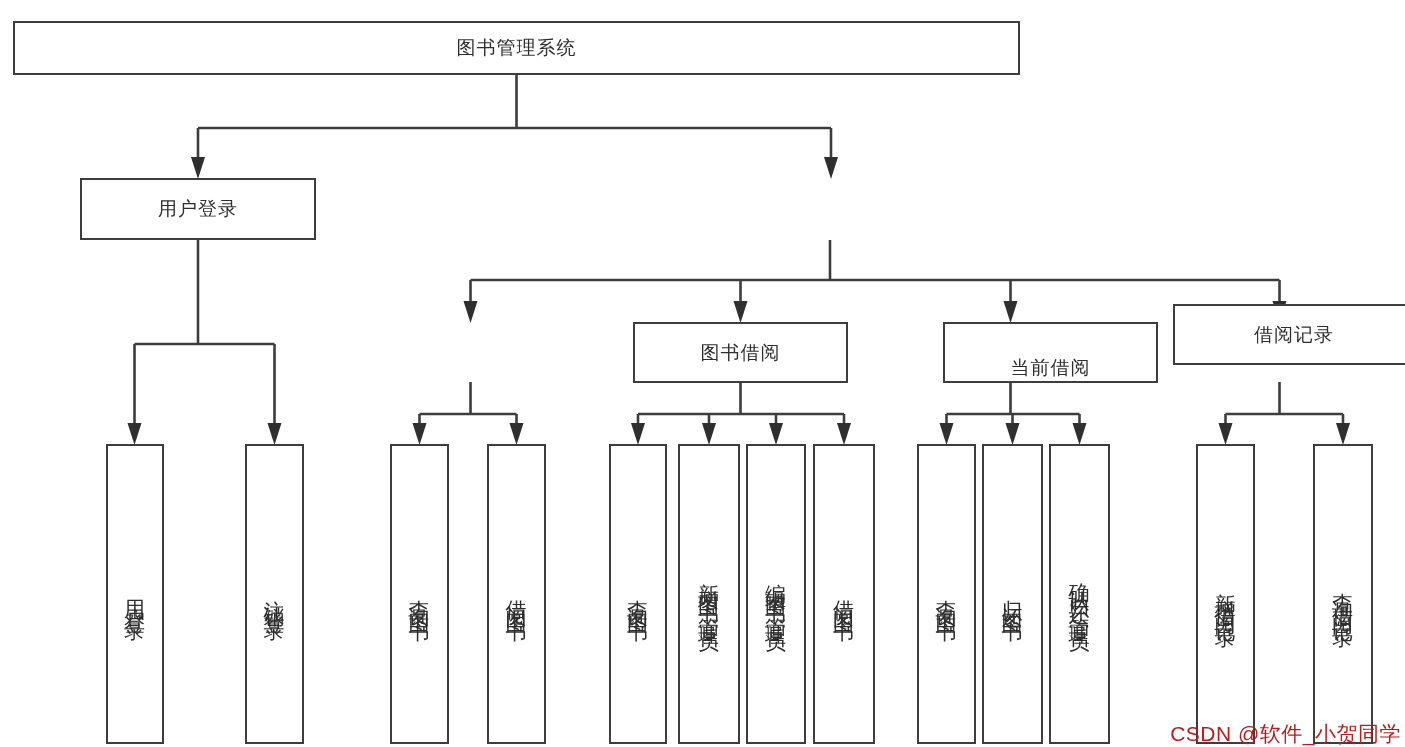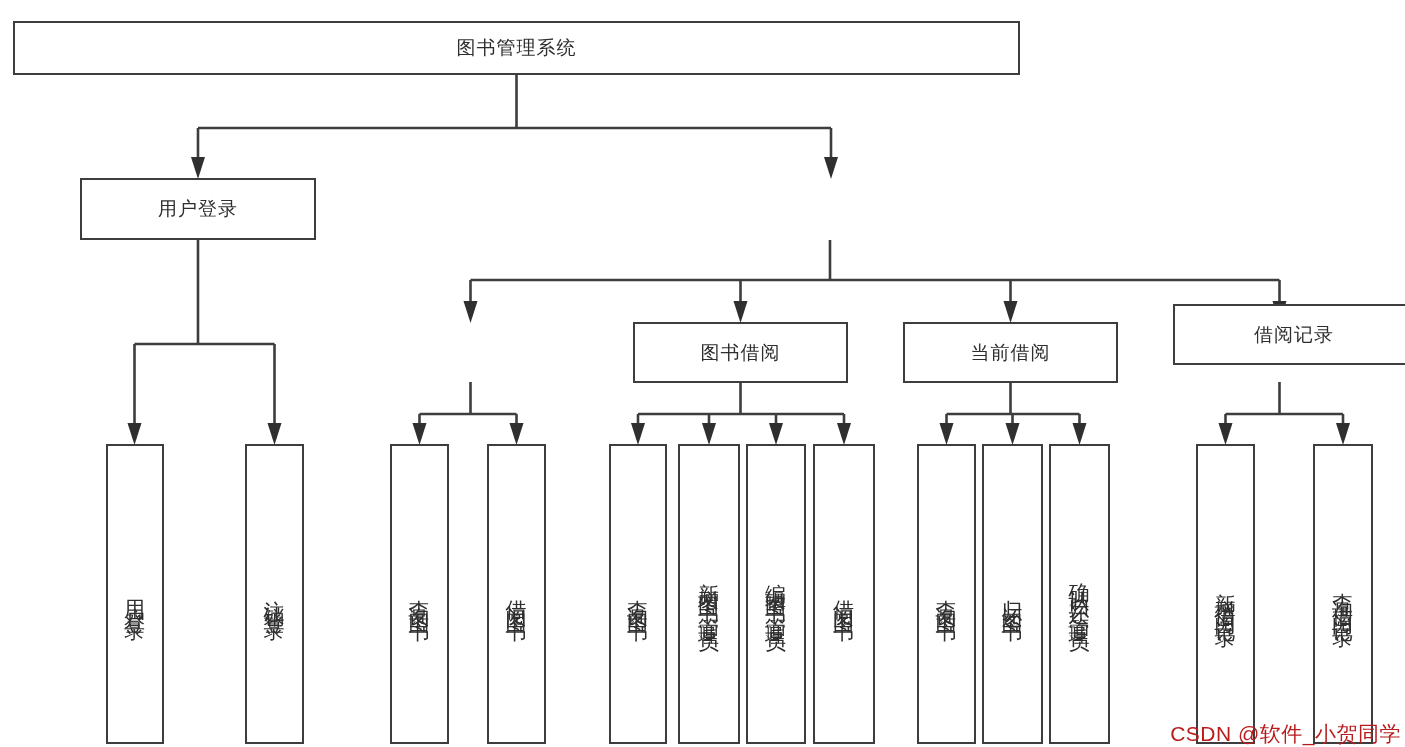--- a/index.html
+++ b/index.html
@@ -104,21 +104,21 @@
     <span>图书管理系统</span>
   </div>
 
   <div class="node" style="left:80px; top:170px; width:236px; height:62px;">
     <span>用户登录</span>
   </div>
 
   <div class="node" style="left:633px; top:314px; width:215px; height:61px;">
     <span>图书借阅</span>
   </div>
-  <div class="node" style="left:903px; top:314px; width:215px; height:61px;">
+  <div class="node" style="left:943px; top:314px; width:215px; height:61px;align-items:flex-end;">
     <span>当前借阅</span>
   </div>
   <div class="node" style="left:1173px; top:296px; width:242px; height:61px;">
     <span>借阅记录</span>
   </div>
 
   <div class="node leaf" style="left:106px; top:436px; width:58px; height:300px;">
     <span class="vtext">用户登录</span>
   </div>
   <div class="node leaf" style="left:245px; top:436px; width:59px; height:300px;">

